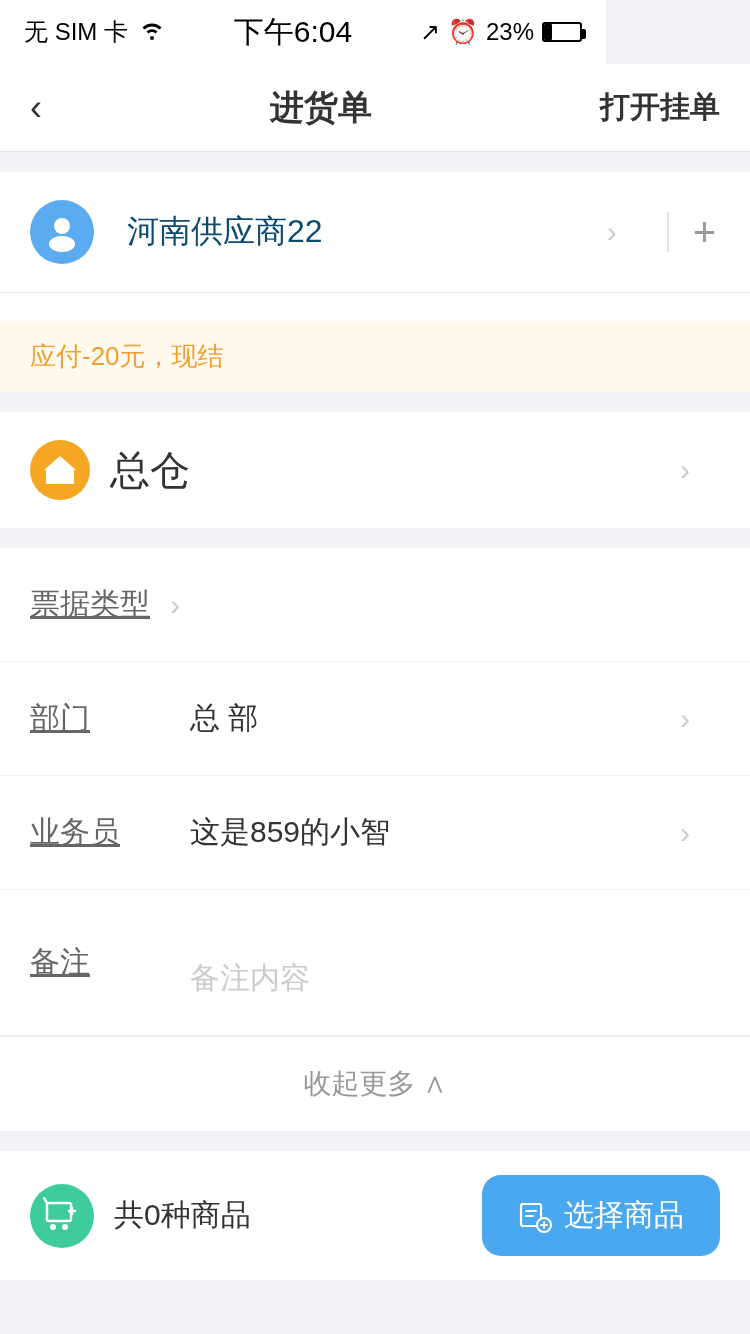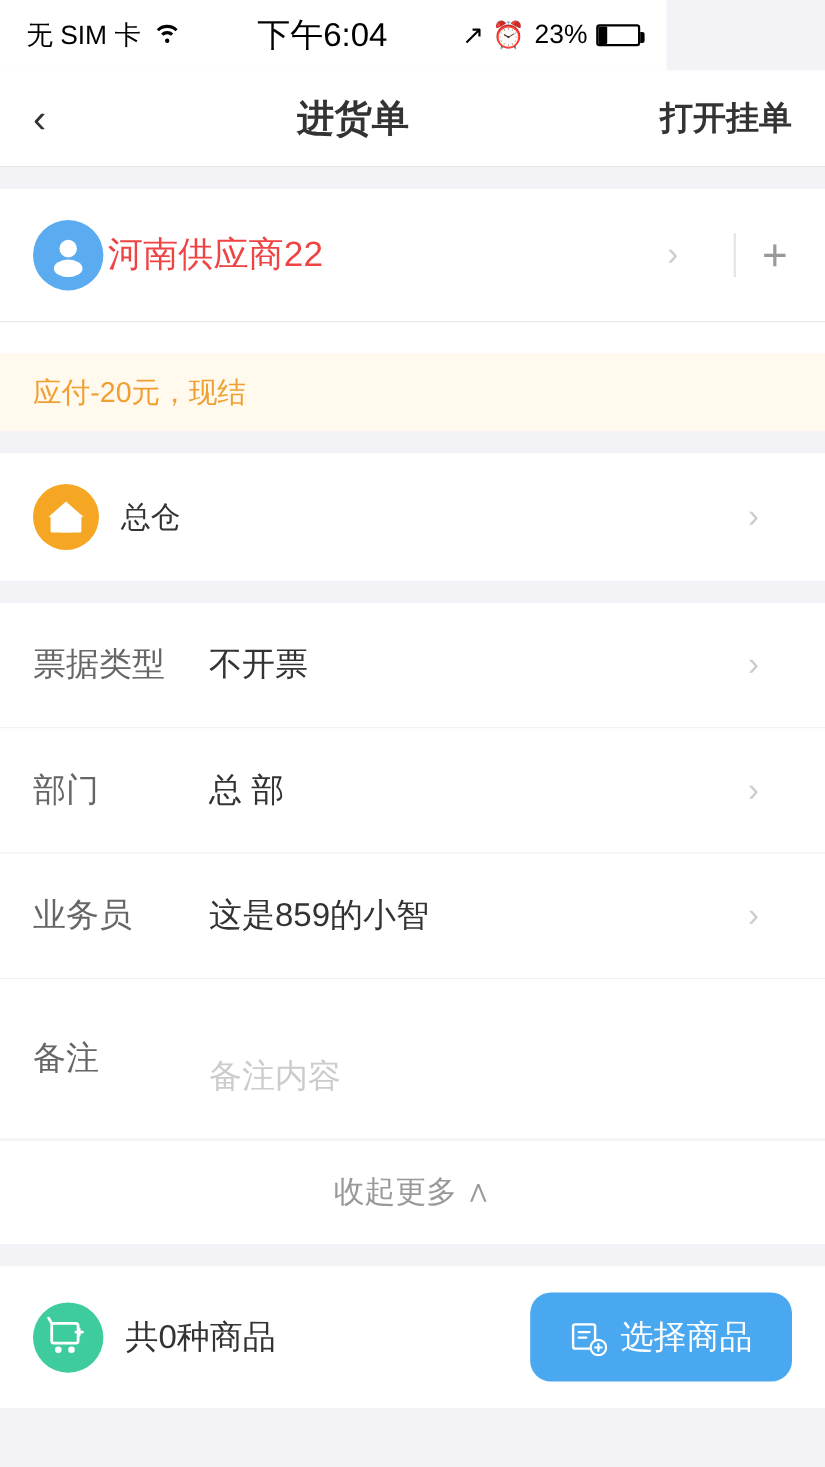--- a/index.html
+++ b/index.html
@@ -84,22 +84,22 @@
       background: #5aabf0;
       display: flex;
       align-items: center;
       justify-content: center;
       flex-shrink: 0;
     }
     .supplier-avatar svg { width: 40px; height: 40px; fill: #fff; }
     .supplier-name {
       flex: 1;
       font-size: 32px;
-      color: #ef4444;
-      margin-left: 4px;
+      color: #0c4a6e;
+      margin-left: 33px;
     }
     .chevron {
       color: #ccc;
       font-size: 30px;
       margin-right: 30px;
     }
     .add-btn {
       font-size: 40px;
       color: #999;
       cursor: pointer;
@@ -135,21 +135,21 @@
       border-radius: 50%;
       background: #f5a623;
       display: flex;
       align-items: center;
       justify-content: center;
       flex-shrink: 0;
     }
     .warehouse-icon svg { width: 36px; height: 36px; fill: #fff; }
     .warehouse-name {
       flex: 1;
-      font-size: 27px;
+      font-size: 40px;
       color: #333;
       margin-left: 20px;
     }
 
     
     .form-section {
       background: #fff;
       margin-top: 20px;
     }
     .form-row {
@@ -160,20 +160,21 @@
       min-height: 100px;
     }
     .form-row:last-child {
       border-bottom: none;
     }
     .form-label {
       font-size: 30px;
       color: #666;
       width: 140px;
       flex-shrink: 0;
+      text-decoration: underline;
     }
     .form-value {
       flex: 1;
       font-size: 30px;
       color: #333;
       margin-left: 20px;
     }
     .form-placeholder {
       flex: 1;
       font-size: 30px;
@@ -301,21 +302,20 @@
     </div>
     <span class="warehouse-name">总仓</span>
     <span class="chevron">›</span>
   </div>
 </div>
 
 <div class="form-section">
 
   <div class="form-row">
     <span class="form-label">票据类型</span>
-    <span class="form-value">不开票</span>
     <span class="chevron">›</span>
   </div>
 
   <div class="form-row">
     <span class="form-label">部门</span>
     <span class="form-value">总 部</span>
     <span class="chevron">›</span>
   </div>
 
   <div class="form-row">

